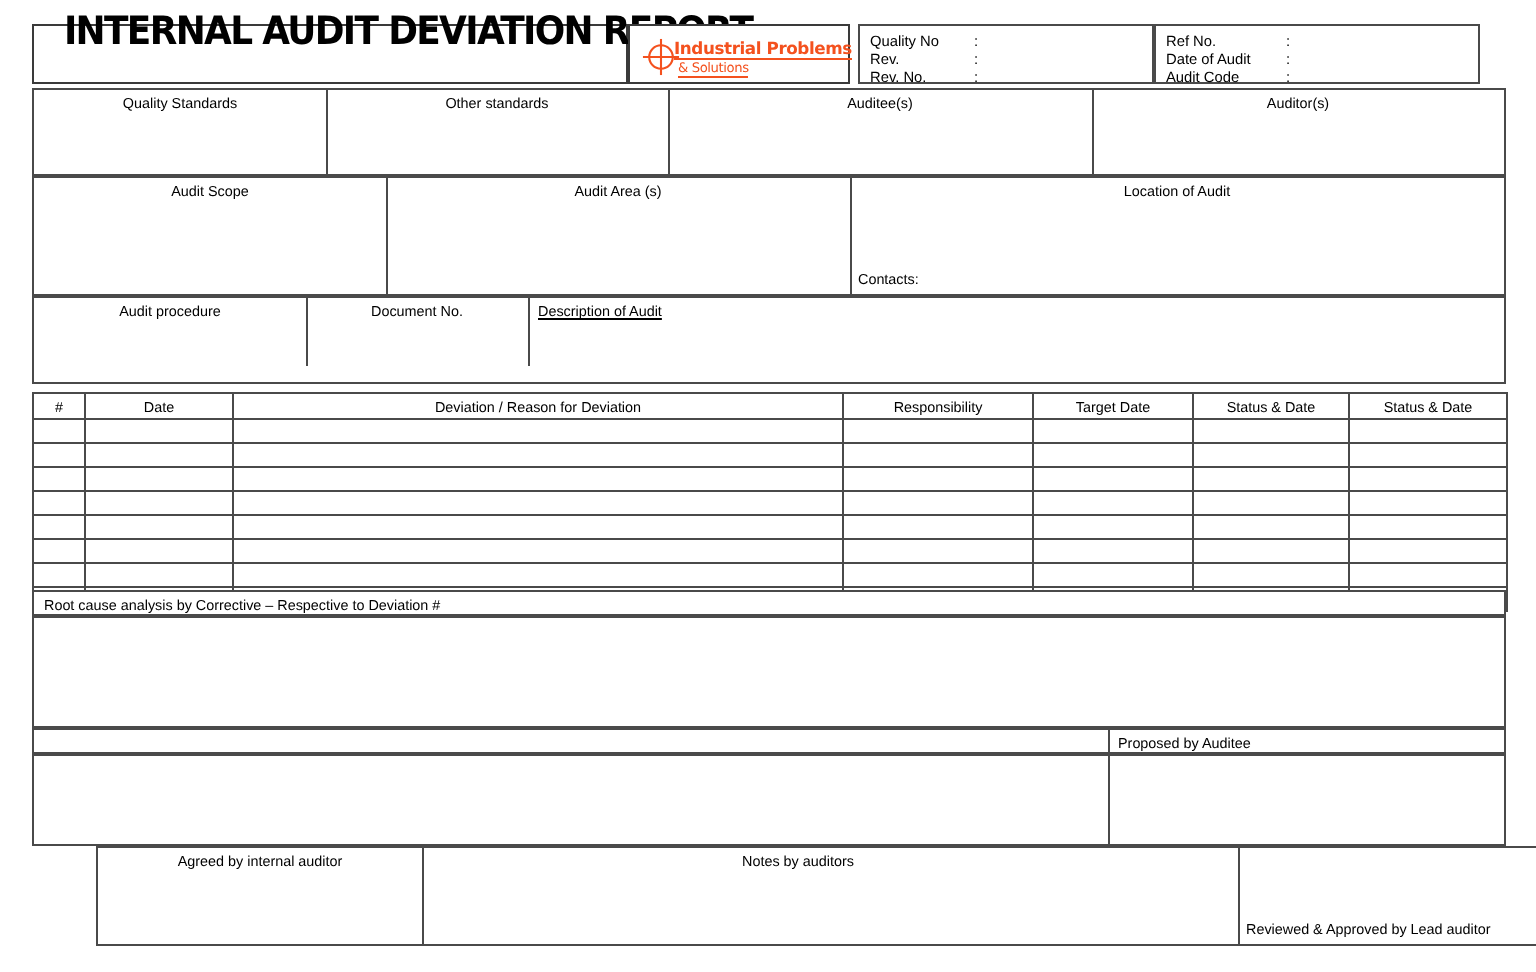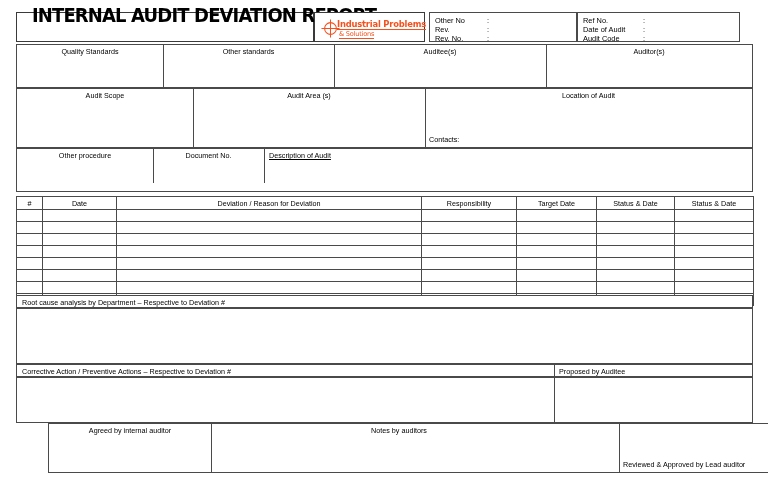--- a/index.html
+++ b/index.html
@@ -180,21 +180,21 @@
       <circle cx="10" cy="10" r="6.2" fill="none" stroke="#F4511E" stroke-width="1.1"></circle>
       <line x1="10" y1="0.5" x2="10" y2="19.5" stroke="#F4511E" stroke-width="1.1"></line>
       <line x1="0.5" y1="10" x2="19.5" y2="10" stroke="#F4511E" stroke-width="1.1"></line>
     </svg>
     <div id="logo-l1">Industrial Problems</div>
     <div id="logo-l2">&amp; Solutions</div>
   </div>
 
   <div class="blk" id="meta-left">
     <div class="meta-row" style="top:3px">
-      <span class="meta-k">Other No</span>
+      <span class="meta-k">Quality No</span>
       <span class="meta-c" style="left:52px">:</span>
       <span class="meta-c" style="left:60px"></span>
     </div>
     <div class="meta-row" style="top:12px">
       <span class="meta-k">Rev.</span>
       <span class="meta-c" style="left:52px">:</span>
       <span class="meta-c" style="left:60px"></span>
     </div>
     <div class="meta-row" style="top:21px">
       <span class="meta-k">Rev. No.</span>
@@ -250,21 +250,21 @@
     <div class="lbl" style="left:412px; top:14px; width:320px"></div>
 
     <div class="lbl" style="left:412px; top:46px">Contacts:</div>
     <div class="lbl" style="left:450px; top:46px; width:280px"></div>
   </div>
 
   <div class="blk" id="band-proc">
     <div class="vdiv" style="left:136px; bottom:8px"></div>
     <div class="vdiv" style="left:247px; bottom:8px"></div>
 
-    <div class="lbl ctr" style="left:0;   top:2px; width:136px">Other procedure</div>
+    <div class="lbl ctr" style="left:0;   top:2px; width:136px">Audit procedure</div>
     <div class="lbl ctr" style="left:136px; top:2px; width:111px">Document No.</div>
     <div class="lbl uline" style="left:252px; top:2px">Description of Audit</div>
 
     <div class="lbl" style="left:4px;   top:14px; width:130px"></div>
     <div class="lbl" style="left:140px; top:14px; width:104px"></div>
     <div class="lbl" style="left:252px; top:14px; width:475px"></div>
   </div>
 
   <table id="dev-table">
     <colgroup>
@@ -357,29 +357,28 @@
           <td></td>
           <td></td>
           <td></td>
           <td></td>
           <td></td>
         </tr>
       </tbody>
   </table>
 
   <div class="blk" id="rc-head">
-    <div class="hdr-lbl" style="left:5px">Root cause analysis by Department – Respective to Deviation #</div>
+    <div class="hdr-lbl" style="left:5px">Root cause analysis by Corrective – Respective to Deviation #</div>
   </div>
   <div class="blk" id="rc-body">
     <div class="lbl" style="left:5px; top:3px; width:720px"></div>
   </div>
 
   <div class="blk" id="ca-head">
     <div class="vdiv" style="left:537px"></div>
-    <div class="hdr-lbl" style="left:5px">Corrective Action / Preventive Actions – Respective to Deviation #</div>
     <div class="hdr-lbl" style="left:542px">Proposed by Auditee</div>
   </div>
   <div class="blk" id="ca-body">
     <div class="vdiv" style="left:537px"></div>
     <div class="lbl" style="left:5px;   top:3px; width:525px"></div>
     <div class="lbl" style="left:542px; top:3px; width:185px"></div>
   </div>
 
   <div class="blk" id="sig-band">
     <div class="vdiv" style="left:162px"></div>

